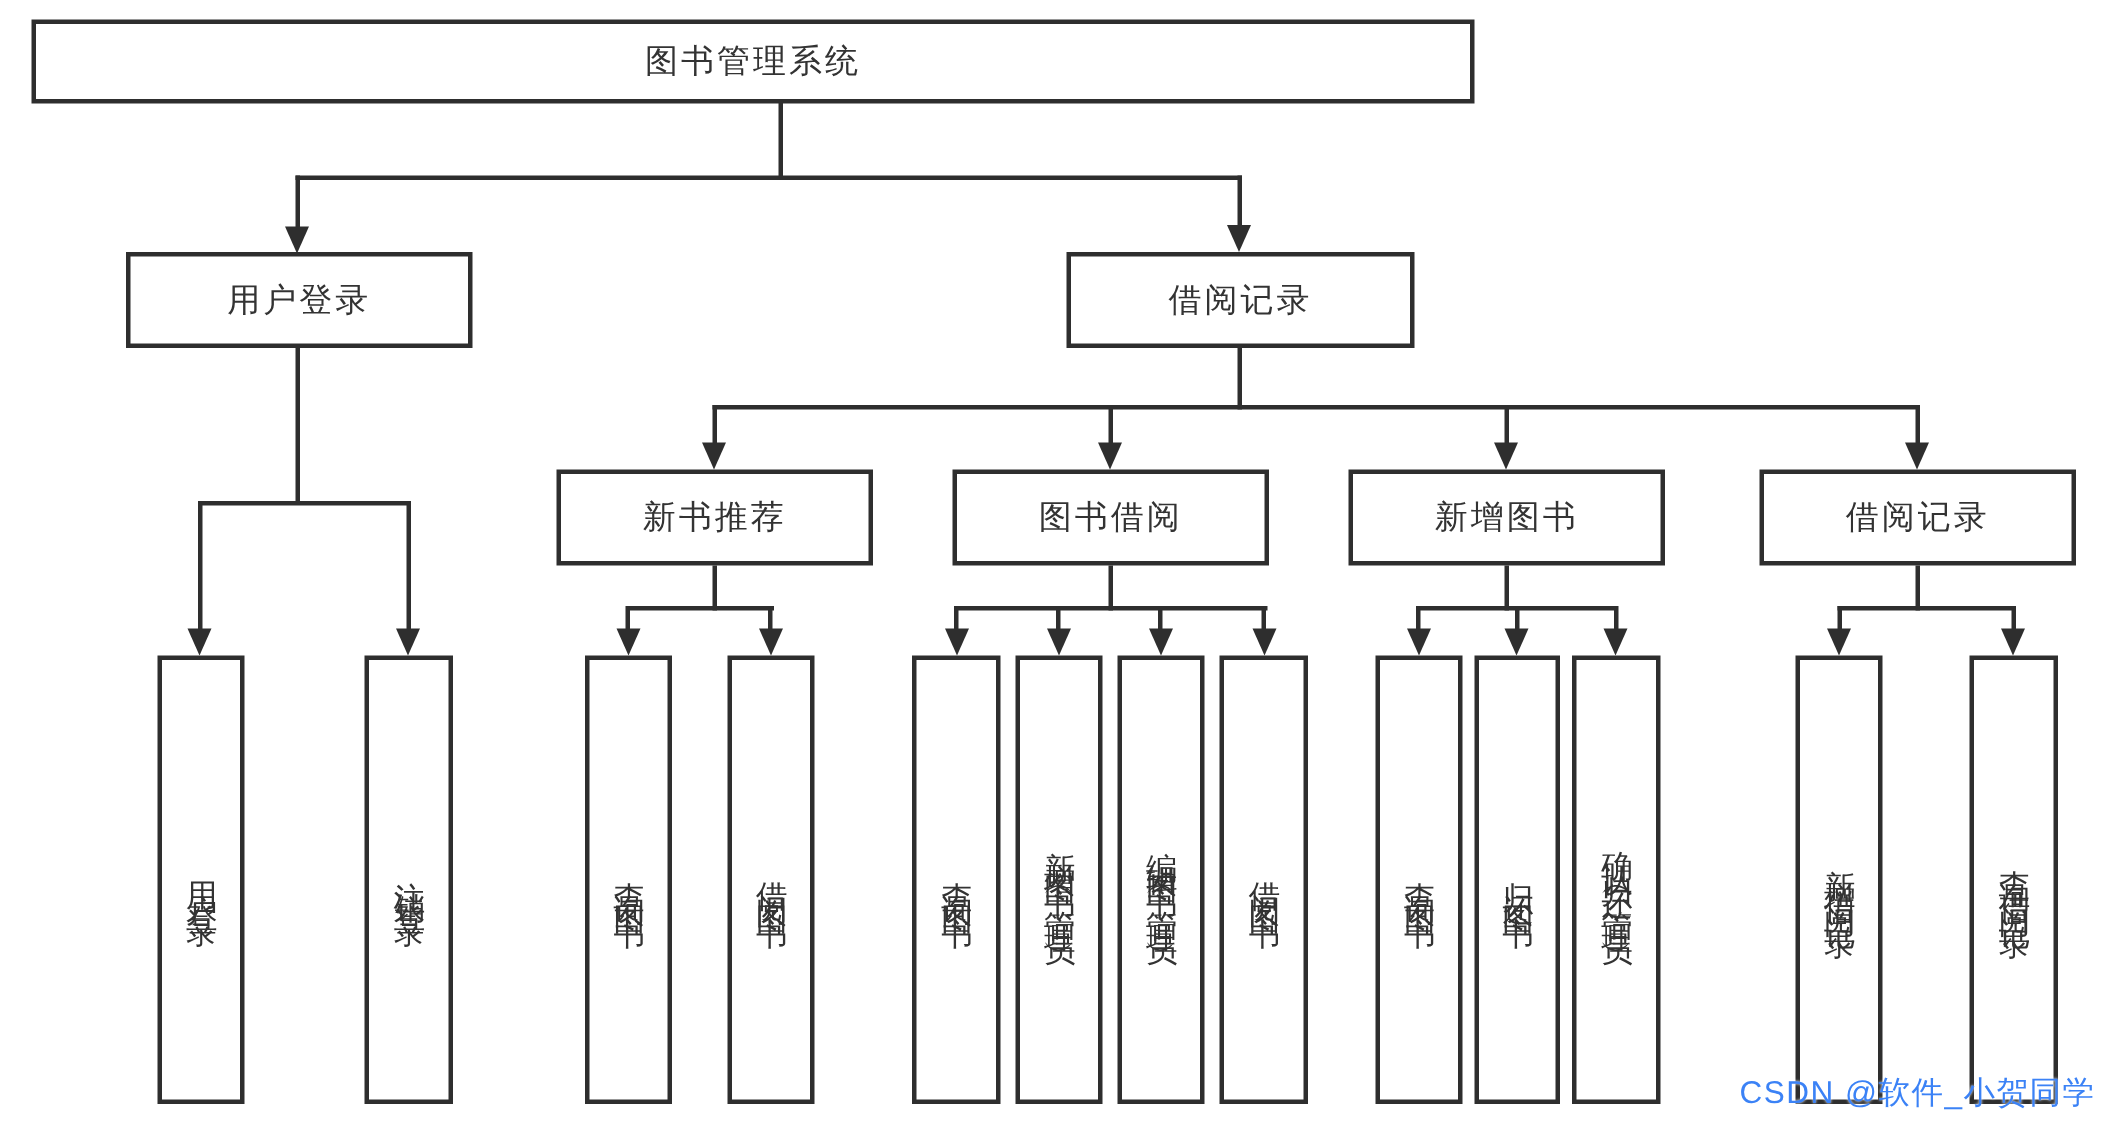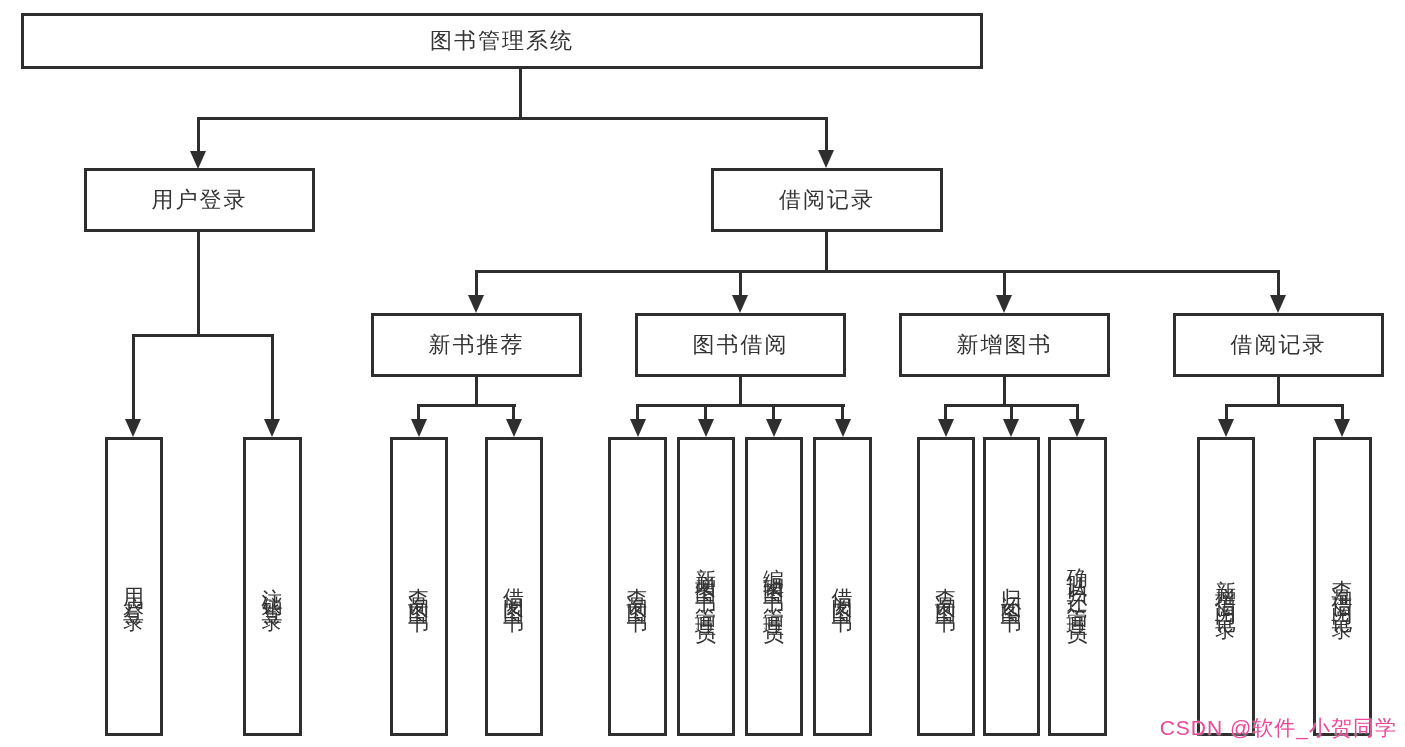--- a/index.html
+++ b/index.html
@@ -40,21 +40,21 @@
   .arrow{
     position:absolute;width:0;height:0;
     border-left:8px solid transparent;
     border-right:8px solid transparent;
     border-top:18px solid #2e2e2e;
   }
   .watermark{
     position:absolute;
     right:8px;bottom:5px;
     font-size:21px;
-    color:#ec4899;
+    color:#3b82f6;
     letter-spacing:1px;
     text-shadow:0 0 2px #ffffff;
     z-index:10;
     white-space:nowrap;
   }
 </style>
 </head>
 <body>
 
 <div id="canvas">

